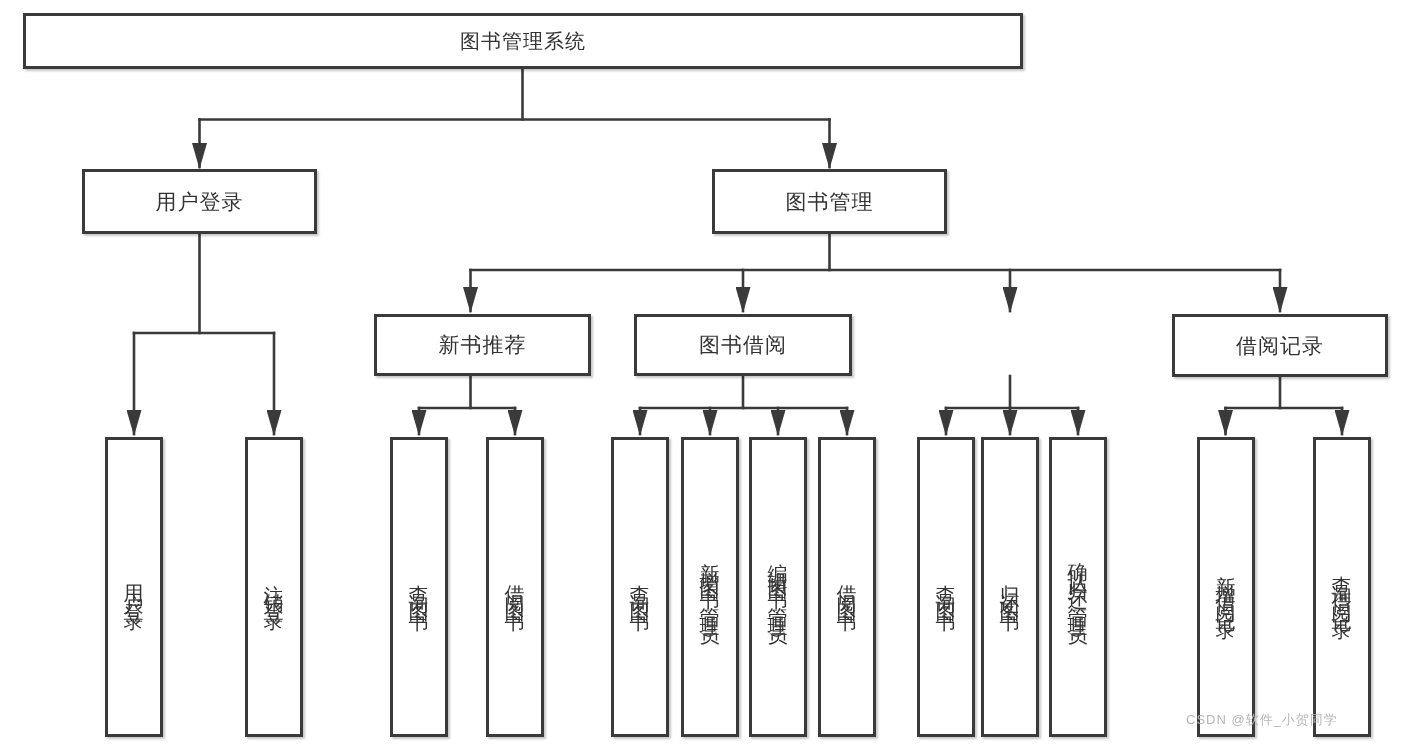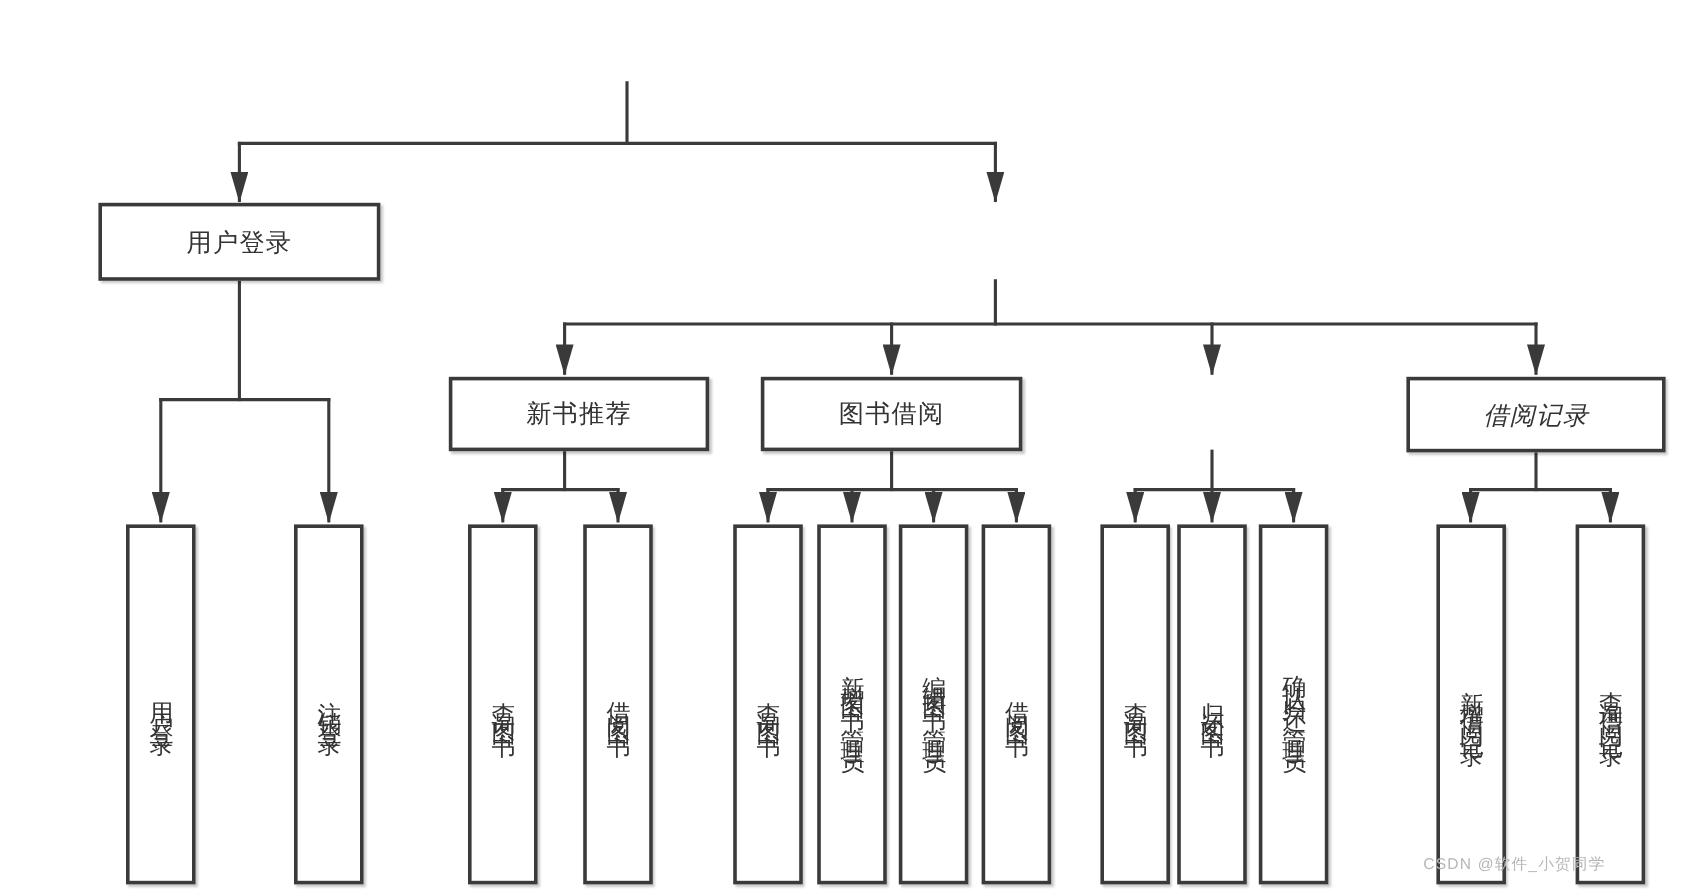--- a/index.html
+++ b/index.html
@@ -109,32 +109,38 @@
     <path d="M946 408 V434" marker-end="url(#arrow)"></path>
     <path d="M1010 408 V434" marker-end="url(#arrow)"></path>
     <path d="M1078 408 V434" marker-end="url(#arrow)"></path>
 
     <path d="M1280 377 V408"></path>
     <path d="M1225.5 408 H1342"></path>
     <path d="M1225.5 408 V434" marker-end="url(#arrow)"></path>
     <path d="M1342 408 V434" marker-end="url(#arrow)"></path>
   </svg>
 
+  <div class="box h-root" style="left:23px; top:13px; width:1000px; height:56px;">
+    <span>图书管理系统</span>
+  </div>
 
   <div class="box h-node" style="left:82px; top:169px; width:235px; height:65px;">
     <span>用户登录</span>
+  </div>
+  <div class="box h-node" style="left:712px; top:169px; width:235px; height:65px;">
+    <span>图书管理</span>
   </div>
 
   <div class="box h-node" style="left:362px; top:314px; width:217px; height:62px;margin-left:12px;">
     <span>新书推荐</span>
   </div>
   <div class="box h-node" style="left:634px; top:314px; width:218px; height:62px;">
     <span>图书借阅</span>
   </div>
-  <div class="box h-node" style="left:1172px; top:314px; width:216px; height:63px;font-style:italic;">
+  <div class="box h-node" style="left:1172px; top:314px; width:216px; height:63px;">
     <span>借阅记录</span>
   </div>
 
   <div class="box v-node" style="left:105px; top:437px; width:58px; height:300px;">
     <span>用户登录</span>
   </div>
   <div class="box v-node" style="left:245px; top:437px; width:58px; height:300px;">
     <span>注销登录</span>
   </div>
 

